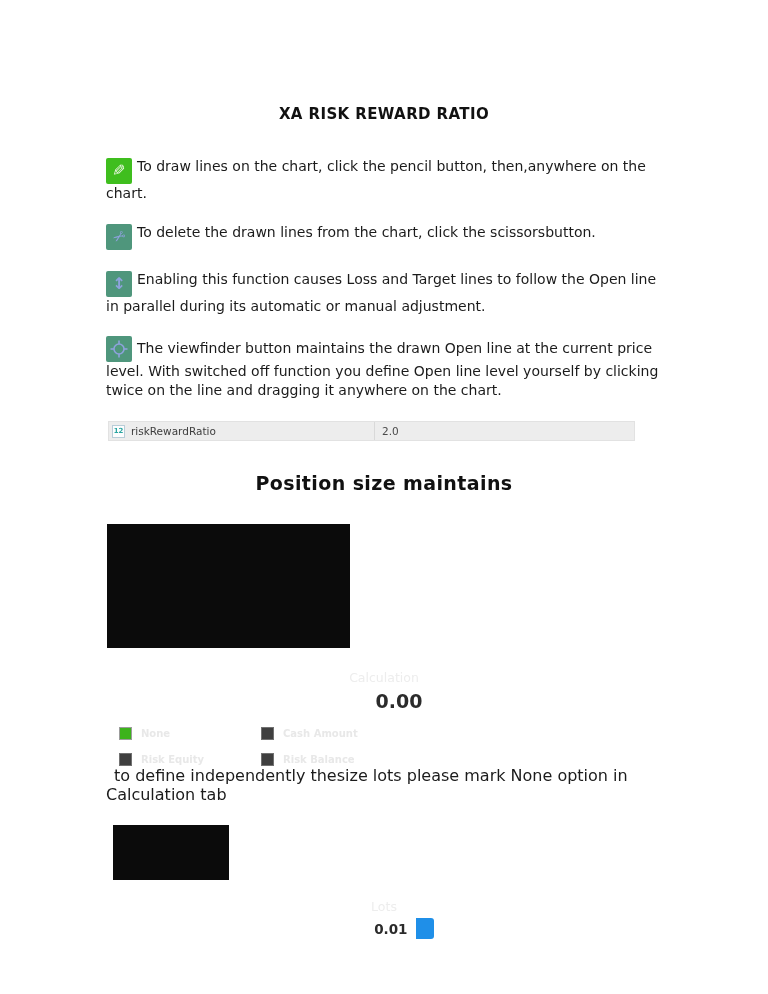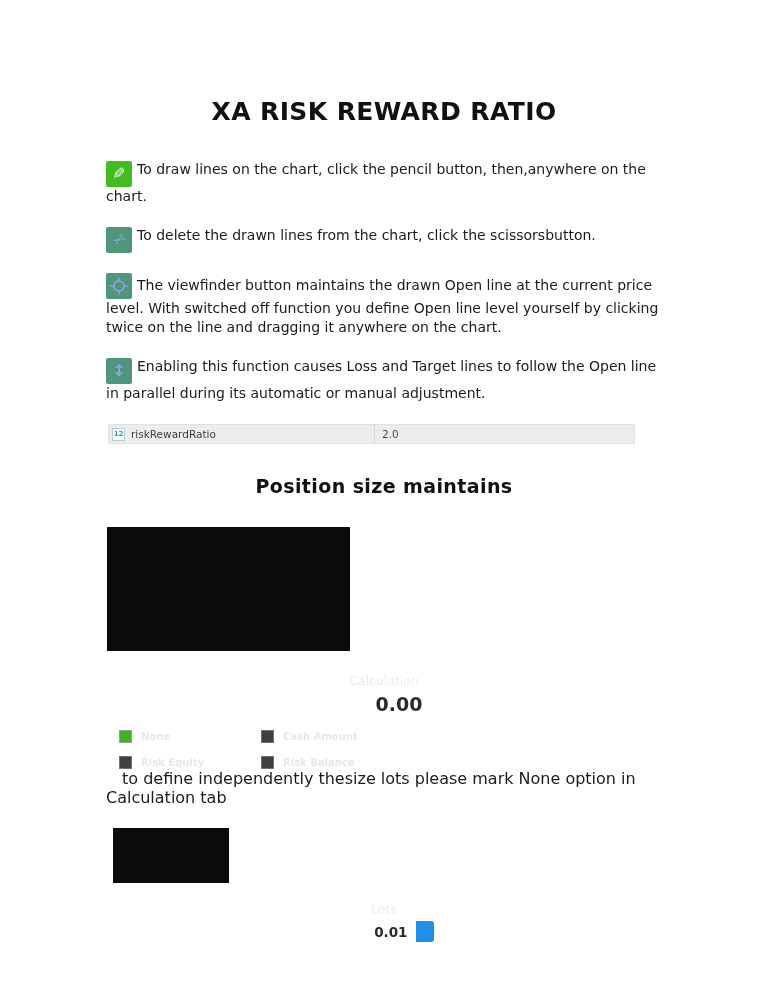--- a/index.html
+++ b/index.html
@@ -7,22 +7,22 @@
   body {
     width: 768px; height: 994px;
     background: #ffffff;
     font-family: "DejaVu Sans", sans-serif;
     color: #1b1b1b;
     overflow: hidden;
   }
   .content { padding: 90px 106px 0 106px; }
 
   .doc-title {
-    font-size: 25px; font-weight: bold; text-align: center;
-    letter-spacing: 0.4px; margin: 7px 0 34px 0; color: #111;
+    font-size: 15px; font-weight: bold; text-align: center;
+    letter-spacing: 0.4px; margin: 15px 0 34px 0; color: #111;
   }
 
   .tool-para { font-size: 14px; line-height: 19px; margin: 20px 0 0 0; }
 
   .tool-icon {
     display: inline-block; width: 26px; height: 26px;
     border-radius: 2px; margin-right: 5px;
     text-align: center; vertical-align: -5px;
   }
   .tool-icon.green { background: var(--pencil_green); color: #eef8e6; }
@@ -51,21 +51,21 @@
   }
   .settings-value { padding-left: 7px; color: #4a4a4a; }
 
   .section-title {
     font-size: 19px; font-weight: bold; text-align: center;
     letter-spacing: 0.4px; margin: 31px 0 0 0; color: #111;
   }
 
   .caption-block { margin-top: 30px; font-size: 14px; line-height: 19px; }
   .caption-block.second { margin-top: 21px; }
-  .caption-text { margin-left: 16px; }
+  .caption-text { margin-left: 8px; }
 
   .calc-panel {
     display: inline-block; width: 243px; height: 124px;
     background: #0b0b0b; position: relative; margin-left: 1px;
   }
   .drag-handle { position: absolute; top: 3px; left: 50%; transform: translateX(-50%); }
   .drag-handle .bar { height: 2px; background: #8a8a8a; margin: 1px auto; }
   .drag-handle .b1 { width: 18px; }
   .drag-handle .b2 { width: 13px; }
   .drag-handle .b3 { width: 8px; }
@@ -106,31 +106,31 @@
 <body>
 
 <div class="content">
 
   <h1 class="doc-title">XA RISK REWARD RATIO</h1>
 
   <p class="tool-para"><span class="tool-icon green"><span class="glyph pencil">✎</span></span><span>To draw lines on the chart, click the pencil button, then,anywhere on the chart.</span></p>
 
   <p class="tool-para"><span class="tool-icon teal"><span class="glyph scissors">✂</span></span><span>To delete the drawn lines from the chart, click the scissorsbutton.</span></p>
 
+  <p class="tool-para"><span class="tool-icon teal"><span class="glyph varrows">↕</span></span><span>Enabling this function causes Loss and Target lines to follow the Open line in parallel during its automatic or manual adjustment.</span></p>
+
   <p class="tool-para"><span class="tool-icon teal"><svg class="vf-svg" width="18" height="18" viewBox="0 0 18 18">
           <g style="stroke:var(--tool_glyph)" stroke-width="1.6" fill="none">
             <circle cx="9" cy="9" r="5"></circle>
             <line x1="9" y1="0.5" x2="9" y2="4"></line>
             <line x1="9" y1="14" x2="9" y2="17.5"></line>
             <line x1="0.5" y1="9" x2="4" y2="9"></line>
             <line x1="14" y1="9" x2="17.5" y2="9"></line>
           </g>
         </svg></span><span>The viewfinder button maintains the drawn Open line at the current price level. With switched off function you define Open line level yourself by clicking twice on the line and dragging it anywhere on the chart.</span></p>
-
-  <p class="tool-para"><span class="tool-icon teal"><span class="glyph varrows">↕</span></span><span>Enabling this function causes Loss and Target lines to follow the Open line in parallel during its automatic or manual adjustment.</span></p>
 
 
   <div class="settings-row">
     <div class="settings-left">
       <span class="param-icon">12</span>
       <span class="settings-name">riskRewardRatio</span>
     </div>
     <span class="settings-value">2.0</span>
   </div>
 

